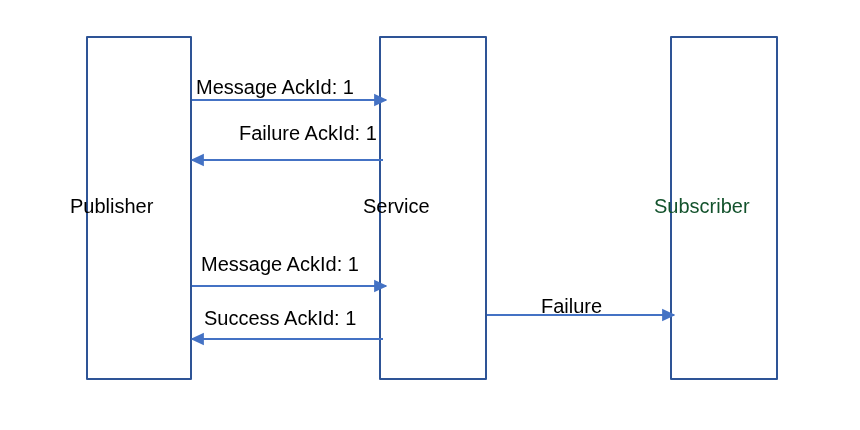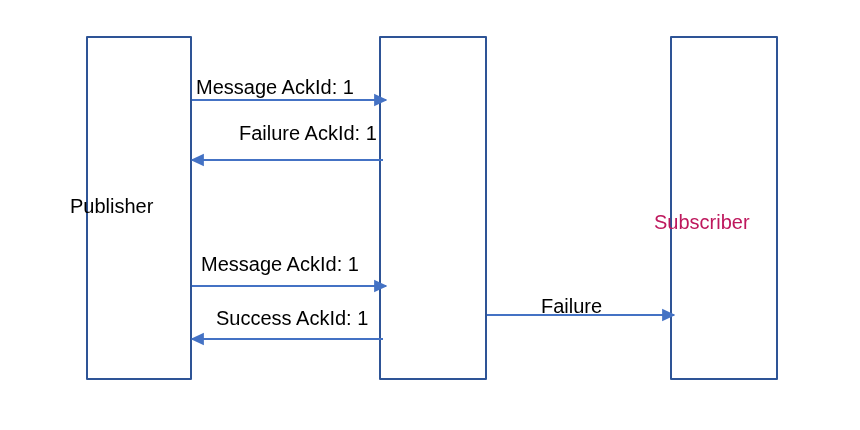--- a/index.html
+++ b/index.html
@@ -56,23 +56,24 @@
 </style>
 </head>
 <body style="background: rgb(255, 255, 255);">
 
 <div id="diagram-canvas">
 
   <div class="lifeline-box" id="box-publisher" style="left: 86px; top: 36px; width: 106px; height: 344px; border-color: rgb(46, 84, 150);"></div>
   <div class="lifeline-label" id="label-publisher" style="left: 70px; width: 138px; top: 196px; color: rgb(0, 0, 0);">Publisher</div>
 
   <div class="lifeline-box" id="box-service" style="left: 379px; top: 36px; width: 108px; height: 344px; border-color: rgb(46, 84, 150);"></div>
+  <div class="lifeline-label" id="label-service" style="left: 363px; width: 140px; top: 196px; color: rgb(0, 0, 0);">Service</div>
 
   <div class="lifeline-box" id="box-subscriber" style="left: 670px; top: 36px; width: 108px; height: 344px; border-color: rgb(46, 84, 150);"></div>
-  <div class="lifeline-label" id="label-subscriber" style="left: 654px; width: 140px; top: 212px; color: #be185d;">Subscriber</div>
+  <div class="lifeline-label" id="label-subscriber" style="left: 654px; width: 140px; top: 196px; color: #14532d;">Subscriber</div>
 
   <svg class="arrow-layer" id="arrow-layer" viewBox="0 0 860 430" xmlns="http://www.w3.org/2000/svg">
     <defs>
       <marker id="arrowhead-right" markerWidth="6" markerHeight="6" refX="5.4" refY="3" orient="auto" markerUnits="strokeWidth">
         <path d="M0,0.2 L6,3 L0,5.8 Z" fill="#4472C4"></path>
       </marker>
       <marker id="arrowhead-left" markerWidth="6" markerHeight="6" refX="5.4" refY="3" orient="auto" markerUnits="strokeWidth">
         <path d="M0,0.2 L6,3 L0,5.8 Z" fill="#4472C4"></path>
       </marker>
     </defs>
@@ -81,16 +82,16 @@
         <line x1="383" x2="192" y1="160" y2="160" stroke="#4472C4" stroke-width="2.2" marker-end="url(#arrowhead-left)"></line>
         <line x1="192" x2="386" y1="286" y2="286" stroke="#4472C4" stroke-width="2.2" marker-end="url(#arrowhead-right)"></line>
         <line x1="383" x2="192" y1="339" y2="339" stroke="#4472C4" stroke-width="2.2" marker-end="url(#arrowhead-left)"></line>
         <line x1="487" x2="674" y1="315" y2="315" stroke="#4472C4" stroke-width="2.2" marker-end="url(#arrowhead-right)"></line>
       </g>
   </svg>
 
   <div class="msg-label" id="msglabel-0" style="left: 196px; top: 78px; color: rgb(0, 0, 0);">Message AckId: 1</div>
   <div class="msg-label" id="msglabel-1" style="left: 207px; top: 124px; color: rgb(0, 0, 0); margin-left: 32px;">Failure AckId: 1</div>
   <div class="msg-label" id="msglabel-2" style="left: 201px; top: 255px; color: rgb(0, 0, 0);">Message AckId: 1</div>
-  <div class="msg-label" id="msglabel-3" style="left: 204px; top: 309px; color: rgb(0, 0, 0); margin-left: 12px;">Success AckId: 1</div>
+  <div class="msg-label" id="msglabel-3" style="left: 204px; top: 309px; color: rgb(0, 0, 0);">Success AckId: 1</div>
   <div class="msg-label" id="msglabel-4" style="left: 541px; top: 297px; color: rgb(0, 0, 0);">Failure</div>
 
 </div>
 
 </body></html>

